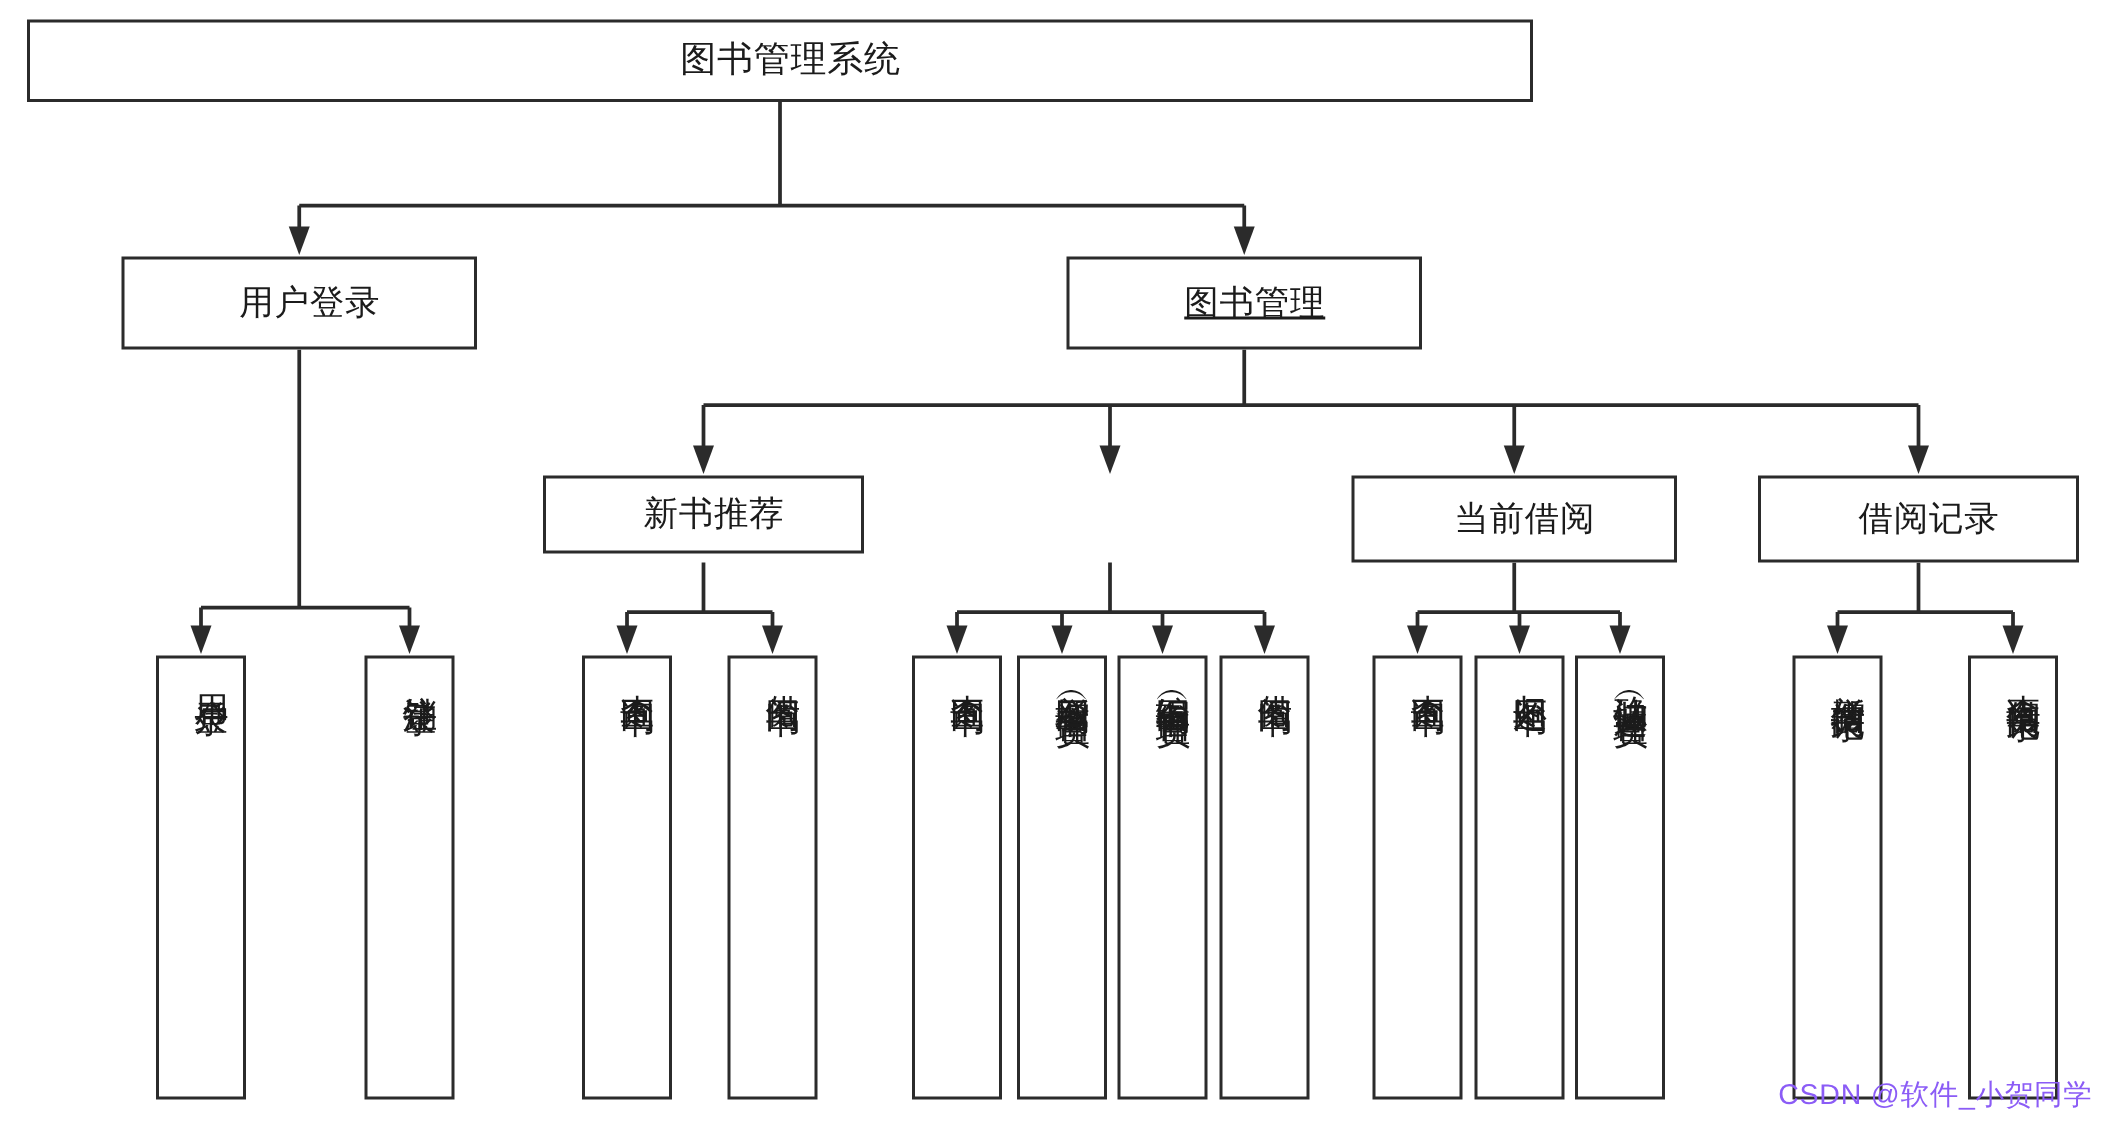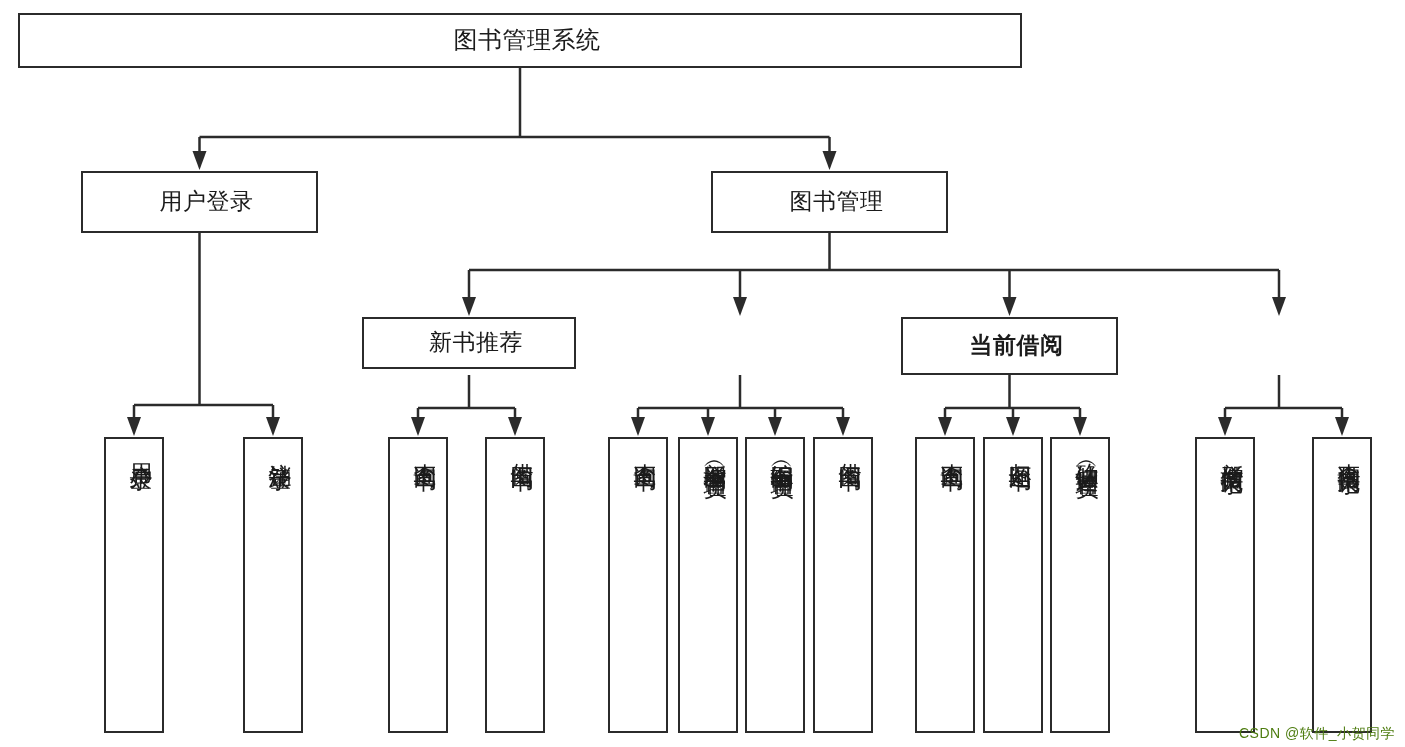--- a/index.html
+++ b/index.html
@@ -56,22 +56,22 @@
     left: 0;
     top: 0;
     width: 1405px;
     height: 747px;
     pointer-events: none;
   }
   .watermark {
     position: absolute;
     right: 10px;
     bottom: 4px;
-    font-size: 14px;
-    color: #4d7c0f;
+    font-size: 19px;
+    color: #8b5cf6;
     white-space: nowrap;
     letter-spacing: 0.5px;
     margin-left: 36px;
   }
 </style>
 </head>
 <body>
 
 <div id="canvas">
 
@@ -134,29 +134,32 @@
       </g>
   </svg>
 
   <div class="node root horizontal" style="left: 18px; top: 13px; width: 1004px; height: 55px;">
     <span class="node-label">图书管理系统</span>
   </div>
 
   <div class="node horizontal" style="left: 81px; top: 171px; width: 237px; height: 62px;">
     <span class="node-label">用户登录</span>
   </div>
-  <div class="node horizontal" style="left: 711px; top: 171px; width: 237px; height: 62px;">
+  <div class="node horizontal" style="left: 711px; top: 171px; width: 237px; height: 62px; text-decoration: underline;">
     <span class="node-label">图书管理</span>
   </div>
 
   <div class="node horizontal" style="left: 362px; top: 317px; width: 214px; height: 52px;">
     <span class="node-label">新书推荐</span>
   </div>
-  <div class="node horizontal" style="left: 901px; top: 317px; width: 217px; height: 58px; font-weight: bold;">
+  <div class="node horizontal" style="left: 901px; top: 317px; width: 217px; height: 58px;">
     <span class="node-label">当前借阅</span>
+  </div>
+  <div class="node horizontal" style="left: 1172px; top: 317px; width: 214px; height: 58px;">
+    <span class="node-label">借阅记录</span>
   </div>
 
   <div class="node vertical" style="left: 104px; top: 437px; width: 60px; height: 296px;">
     <span class="node-label">用户登录</span>
   </div>
   <div class="node vertical" style="left: 243px; top: 437px; width: 60px; height: 296px;">
     <span class="node-label">注销登录</span>
   </div>
   <div class="node vertical" style="left: 388px; top: 437px; width: 60px; height: 296px;">
     <span class="node-label">查询图书</span>

